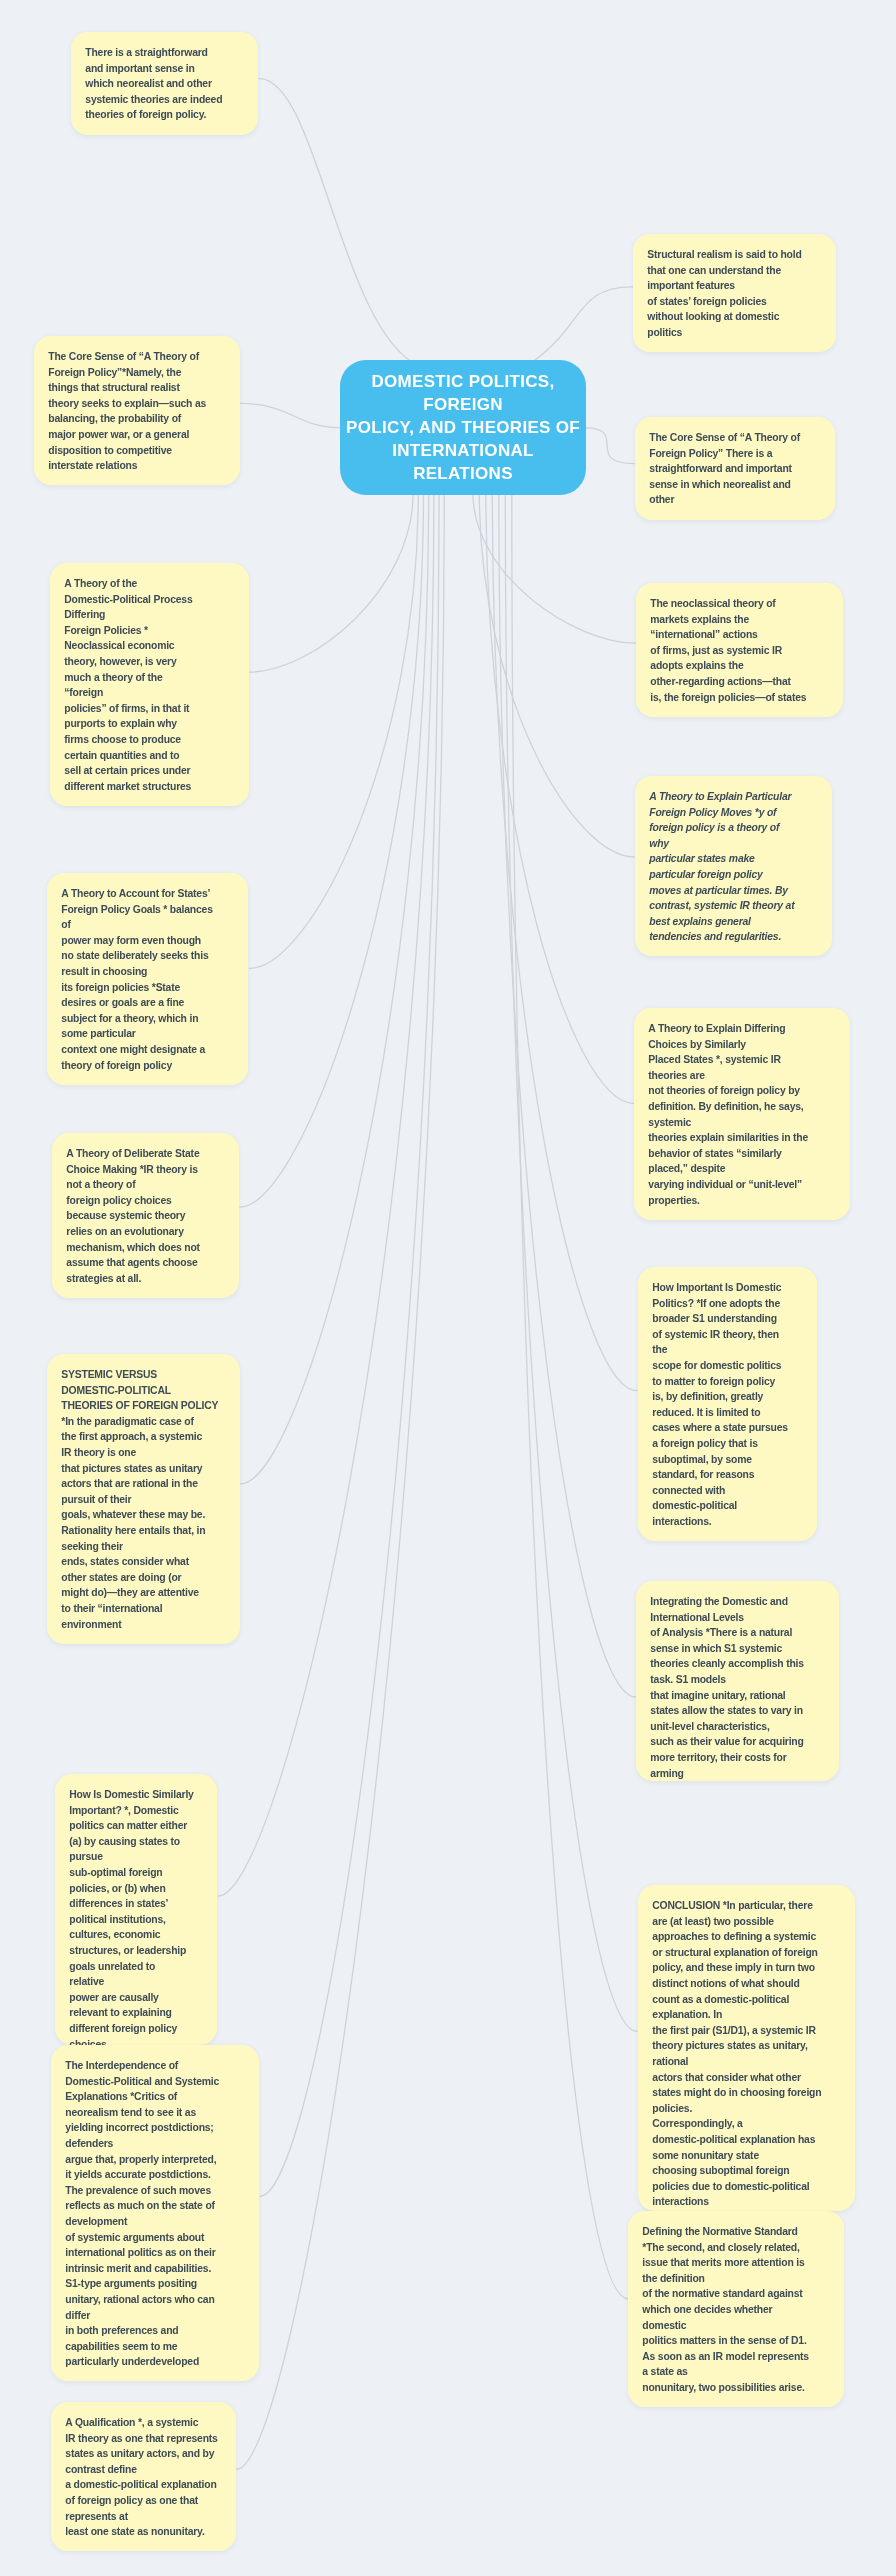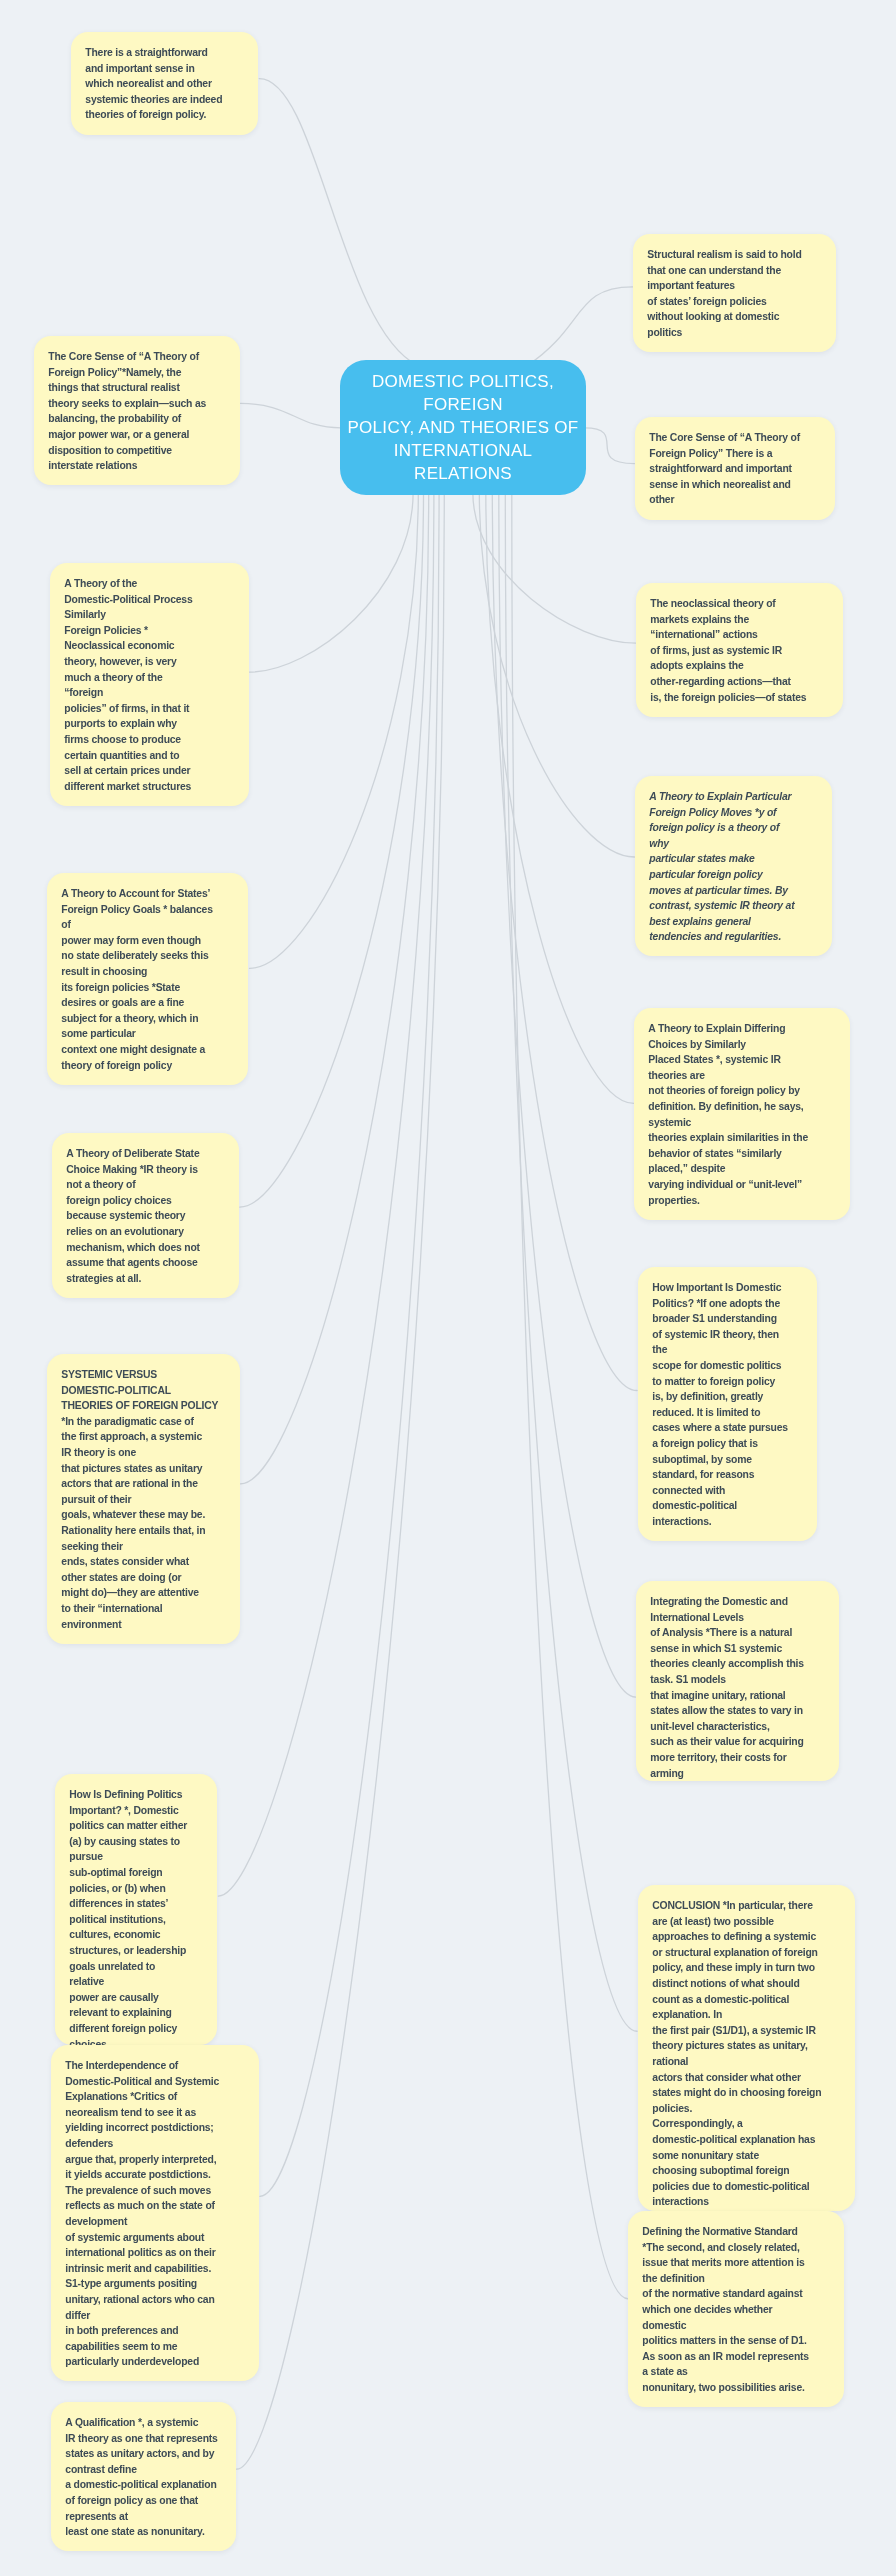--- a/index.html
+++ b/index.html
@@ -37,21 +37,21 @@
     flex-direction:column;
     justify-content:center;
     align-items:center;
     box-sizing:border-box;
     padding:6.5px;
   }
   .central-line{
     color:#ffffff;
     font-size:17px;
     line-height:23px;
-    font-weight:400;
+    font-weight:700;
     letter-spacing:0.3px;
     text-align:center;
     white-space:nowrap;
   }
 </style>
 </head>
 <body>
 
 <div class="canvas">
   <svg id="edge-layer" width="897" height="2576" viewBox="0 0 1381 3968">
@@ -110,21 +110,21 @@
       <div class="node-card" style="left: 635px; top: 417px; min-width: 200px; height: 103px;">
         <div class="node-line">The Core Sense of “A Theory of</div>
         <div class="node-line">Foreign Policy” There is a</div>
         <div class="node-line">straightforward and important</div>
         <div class="node-line">sense in which neorealist and</div>
         <div class="node-line">other</div>
       </div>
       <div class="node-card" style="left: 50px; top: 563px; min-width: 199px; height: 243px;">
         <div class="node-line">A Theory of the</div>
         <div class="node-line">Domestic-Political Process</div>
-        <div class="node-line">Similarly</div>
+        <div class="node-line">Differing</div>
         <div class="node-line">Foreign Policies *</div>
         <div class="node-line">Neoclassical economic</div>
         <div class="node-line">theory, however, is very</div>
         <div class="node-line">much a theory of the</div>
         <div class="node-line">“foreign</div>
         <div class="node-line">policies” of firms, in that it</div>
         <div class="node-line">purports to explain why</div>
         <div class="node-line">firms choose to produce</div>
         <div class="node-line">certain quantities and to</div>
         <div class="node-line">sell at certain prices under</div>
@@ -238,21 +238,21 @@
         <div class="node-line">states allow the states to vary in</div>
         <div class="node-line">unit-level characteristics,</div>
         <div class="node-line">such as their value for acquiring</div>
         <div class="node-line">more territory, their costs for</div>
         <div class="node-line">arming</div>
         <div class="node-line">for or fighting a war, or their</div>
         <div class="node-line">value for reneging on a</div>
         <div class="node-line">free-trade agreement</div>
       </div>
       <div class="node-card" style="left: 55px; top: 1774px; min-width: 162px; height: 271px;">
-        <div class="node-line">How Is Defining Politics</div>
+        <div class="node-line">How Is Domestic Similarly</div>
         <div class="node-line">Important? *, Domestic</div>
         <div class="node-line">politics can matter either</div>
         <div class="node-line">(a) by causing states to</div>
         <div class="node-line">pursue</div>
         <div class="node-line">sub-optimal foreign</div>
         <div class="node-line">policies, or (b) when</div>
         <div class="node-line">differences in states’</div>
         <div class="node-line">political institutions,</div>
         <div class="node-line">cultures, economic</div>
         <div class="node-line">structures, or leadership</div>

